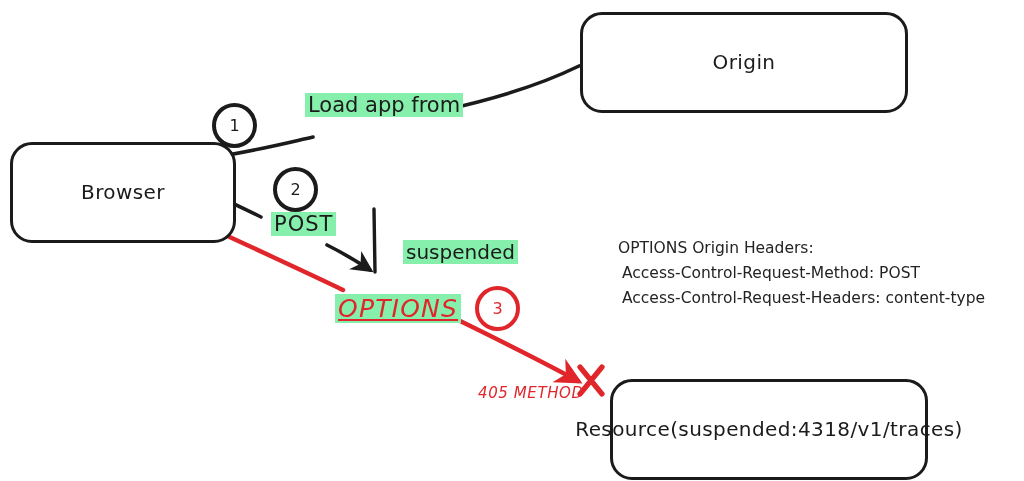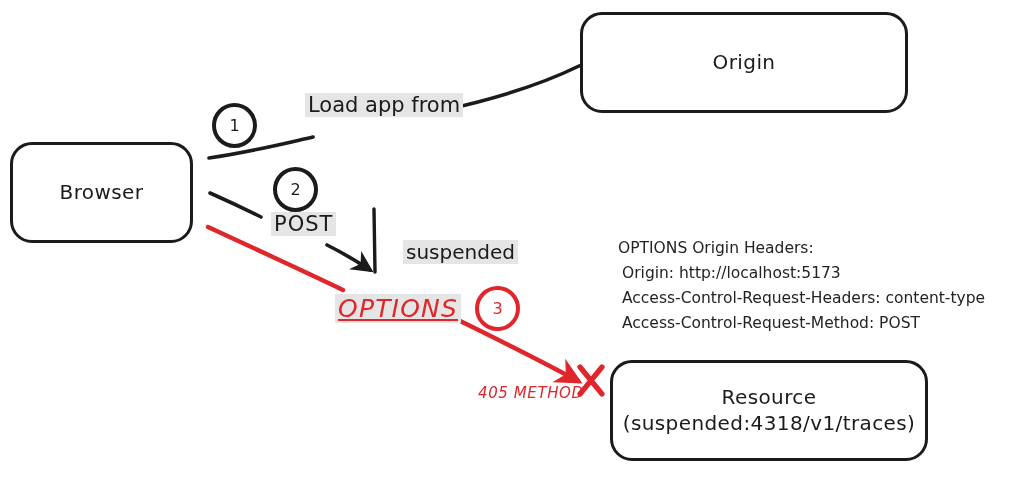--- a/index.html
+++ b/index.html
@@ -28,36 +28,37 @@
   }
 
   
   .node {
     position: absolute;
     box-sizing: border-box;
     border: 3.5px solid #1b1b1b;
     border-radius: 22px;
     background: #ffffff;
     display: flex;
-    flex-direction: column;
+    flex-direction: row;
+    align-items: center;
     justify-content: center;
     text-align: center;
     color: #1b1b1b;
   }
   .node .line {
     font-family: "DejaVu Sans", sans-serif;
     font-size: 20px;
     letter-spacing: 0.4px;
     line-height: 1.28;
     white-space: nowrap;
   }
 
-  #node-browser { left: 10px;  top: 142px; width: 183px; height: 101px; }
+  #node-browser { left: 10px;  top: 142px; width: 226px; height: 101px; }
   #node-origin  { left: 580px; top: 12px;  width: 328px; height: 101px; }
-  #node-resource{ left: 610px; top: 360px; width: 318px; height: 101px; }
+  #node-resource{ left: 610px; top: 379px; width: 318px; height: 101px; }
 
   
   .badge {
     position: absolute;
     box-sizing: border-box;
     width: 45px;
     height: 45px;
     border-radius: 50%;
     border: 4.5px solid #1b1b1b;
     background: #ffffff;
@@ -75,21 +76,21 @@
   #badge-1 { left: 212px; top: 103px; }
   #badge-2 { left: 273px; top: 167px; }
   #badge-3 { left: 475px; top: 286px; }
 
   
   .edge-label {
     position: absolute;
     font-family: "DejaVu Sans", sans-serif;
     color: #1b1b1b;
     white-space: nowrap;
-    background: #e5e5e5;
+    background: #86efac;
     padding: 0 3px;
   }
   #label-load-app { left: 305px; top: 93px;  font-size: 21px; }
   #label-post     { left: 271px; top: 212px; font-size: 21px; letter-spacing: 1px; }
   #label-suspended{ left: 382px; top: 240px; font-size: 20px; margin-left: 21px; }
   #label-options  {
     left: 335px; top: 294px;
     font-size: 25px;
     color: #E0262B;
     letter-spacing: 1.2px;
@@ -193,18 +194,17 @@
   <div class="edge-label" id="label-post">POST</div>
   <div class="edge-label" id="label-suspended">suspended</div>
   <div class="edge-label" id="label-options">OPTIONS</div>
 
   <div id="error-caption">
     <div>405 METHOD</div>
   </div>
 
   <div id="headers-note">
     <div class="hdr-title">OPTIONS Origin Headers:</div>
-    <div class="hdr-item">Origin: http://localhost:5173</div>
+    <div class="hdr-item">Access-Control-Request-Method: POST</div>
     <div class="hdr-item">Access-Control-Request-Headers: content-type</div>
-    <div class="hdr-item">Access-Control-Request-Method: POST</div>
   </div>
 
 </div>
 
 </body></html>

